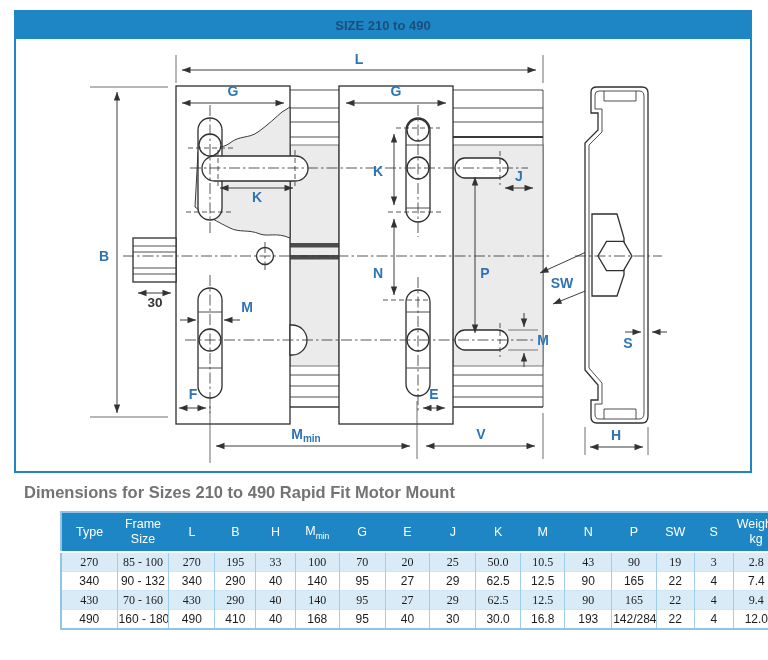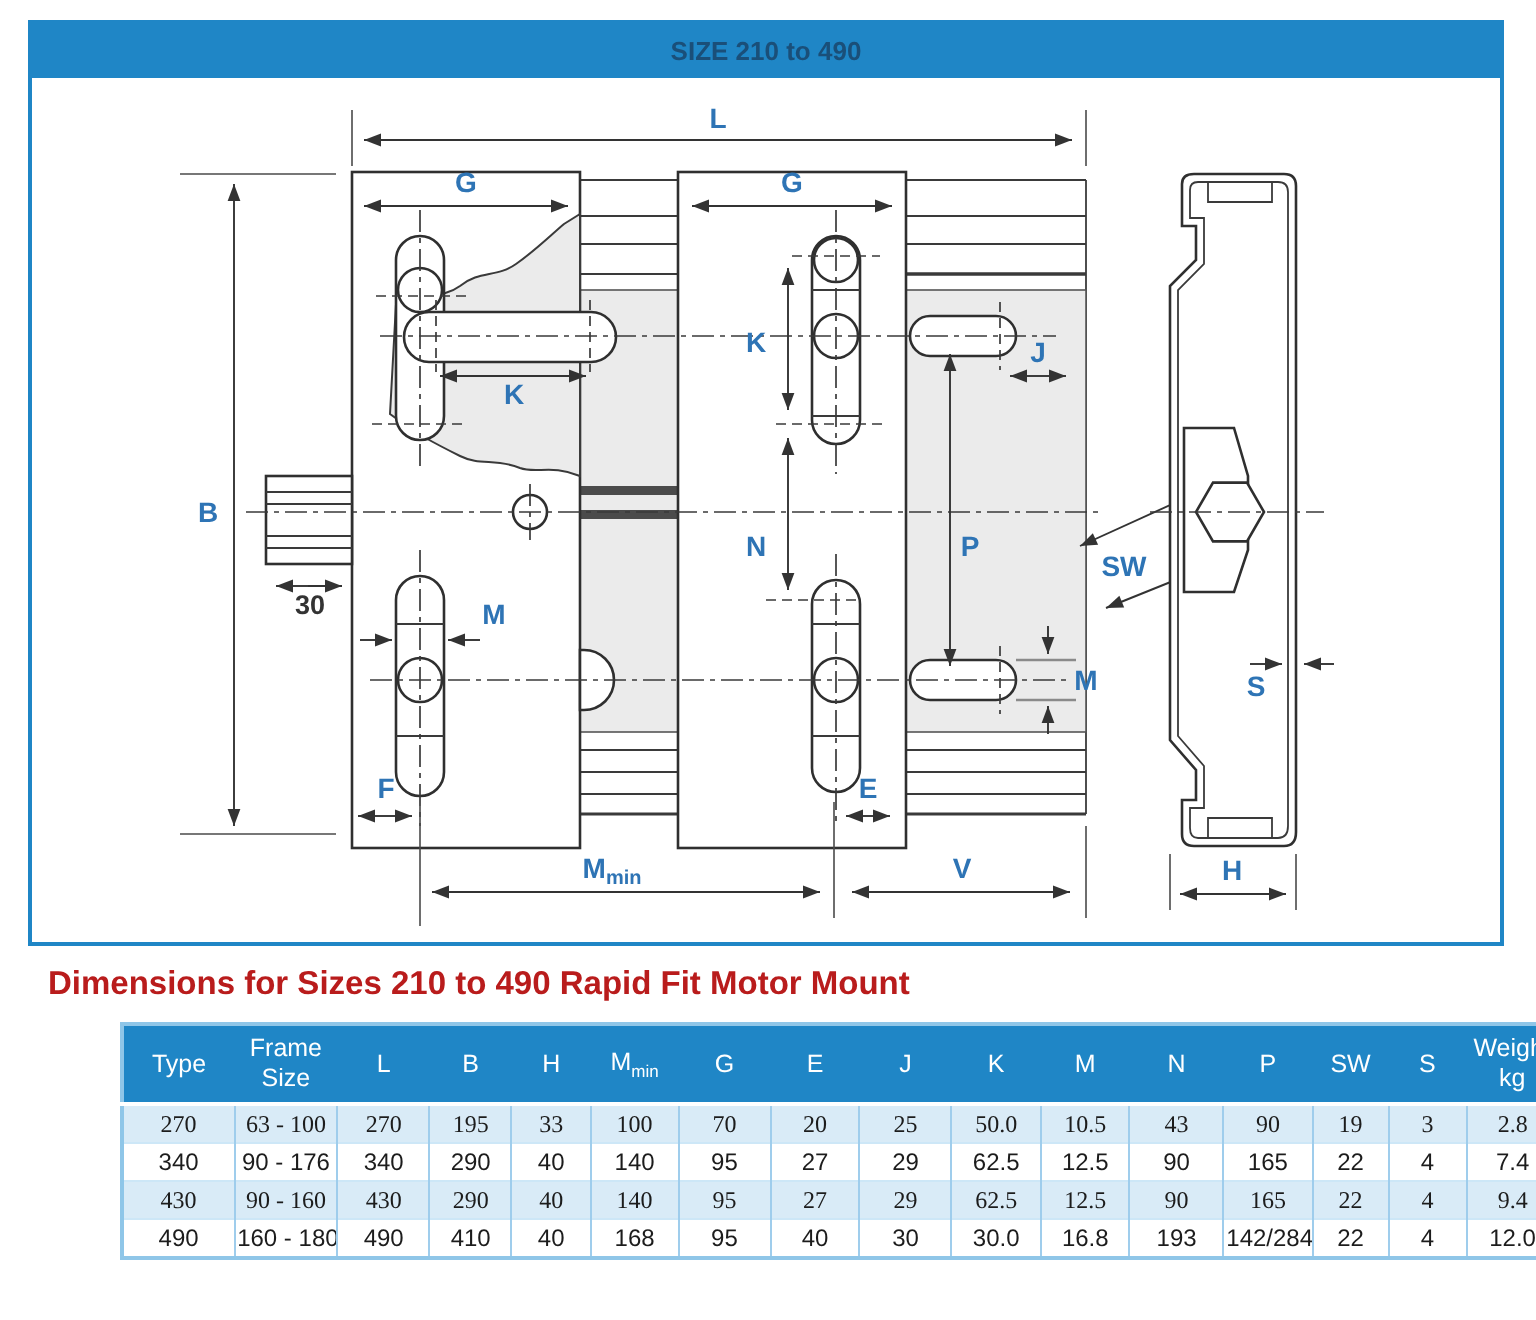--- a/index.html
+++ b/index.html
@@ -6,21 +6,21 @@
   #page{position:relative;width:768px;height:660px;background:#ffffff;
         font-family:"Liberation Sans",sans-serif;overflow:hidden;}
   
   .figure-box{position:absolute;left:14px;top:10px;width:738px;height:463px;
               border:2px solid #1f86c6;background:#fff;box-sizing:border-box;}
   .figure-header{height:27px;background:#1f86c6;color:#1a4f79;display:flex;
                  align-items:center;justify-content:center;font-size:13px;font-weight:bold;}
   .figure-drawing{width:734px;height:432px;display:block;}
   
   .section-title{position:absolute;left:24px;top:483px;font-size:16.5px;font-weight:bold;
-                 color:#b91c1c;letter-spacing:0;}
+                 color:#737373;letter-spacing:0;}
   
   .dim-table-wrap{position:absolute;left:24px;top:511px;width:721px;}
   table{border-collapse:collapse;width:100%;table-layout:fixed;
         border:2px solid #8fc6e8;font-size:12px;margin-left:36px;}
   thead th{background:#1f86c6;color:#ffffff;font-weight:normal;font-size:12.5px;
            height:38px;vertical-align:middle;text-align:center;line-height:1.2;
            border-bottom:2px solid #ffffff;padding:0 1px;}
   thead th sub{font-size:8.5px;}
   tbody td{height:18px;text-align:center;color:#1c1c1c;
            border-right:1px solid #9fcdec;border-top:1px solid #cde7f7;padding:0 1px;
@@ -289,57 +289,57 @@
             <th>N</th>
             <th>P</th>
             <th>SW</th>
             <th>S</th>
             <th>Weight<br>kg</th>
           </tr>
         </thead>
       <tbody id="tbody">
           <tr class="alt">
             <td>270</td>
-            <td>63 - 100</td>
+            <td>85 - 100</td>
             <td>270</td>
             <td>195</td>
             <td>33</td>
             <td>100</td>
             <td>70</td>
             <td>20</td>
             <td>25</td>
             <td>50.0</td>
             <td>10.5</td>
             <td>43</td>
             <td>90</td>
             <td>19</td>
             <td>3</td>
             <td>2.8</td>
           </tr>
           <tr>
             <td>340</td>
-            <td>90 - 176</td>
+            <td>90 - 132</td>
             <td>340</td>
             <td>290</td>
             <td>40</td>
             <td>140</td>
             <td>95</td>
             <td>27</td>
             <td>29</td>
             <td>62.5</td>
             <td>12.5</td>
             <td>90</td>
             <td>165</td>
             <td>22</td>
             <td>4</td>
             <td>7.4</td>
           </tr>
           <tr class="alt">
             <td>430</td>
-            <td>90 - 160</td>
+            <td>70 - 160</td>
             <td>430</td>
             <td>290</td>
             <td>40</td>
             <td>140</td>
             <td>95</td>
             <td>27</td>
             <td>29</td>
             <td>62.5</td>
             <td>12.5</td>
             <td>90</td>

